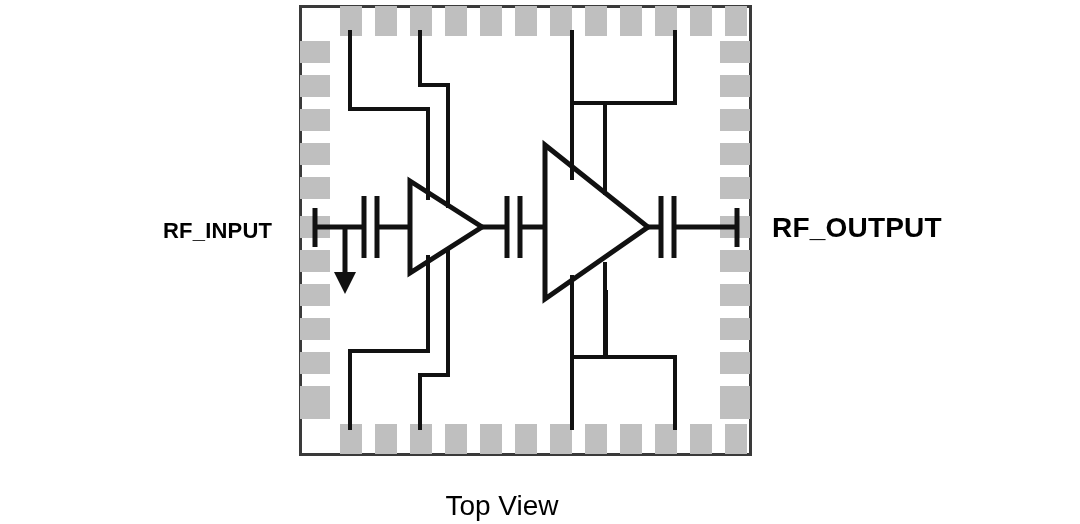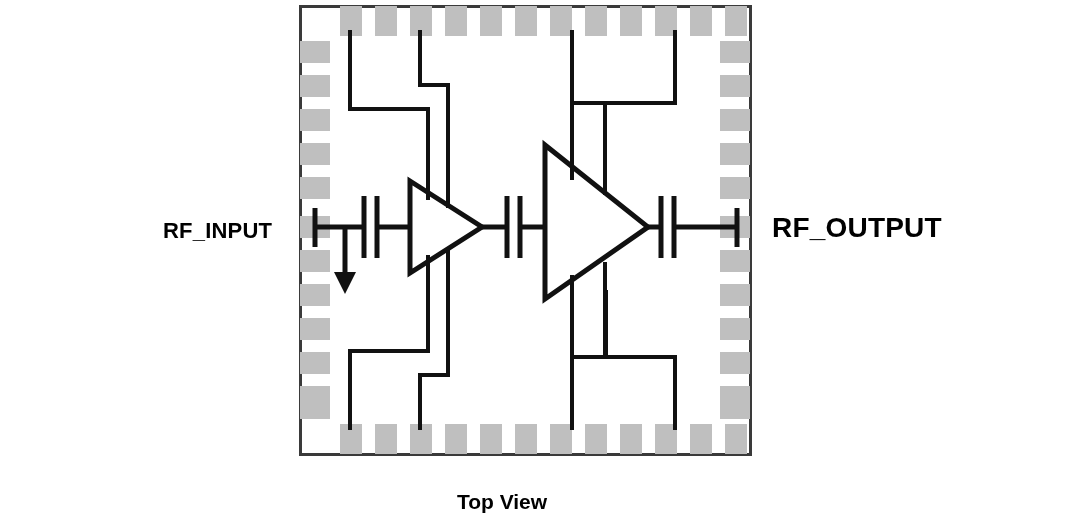--- a/index.html
+++ b/index.html
@@ -40,22 +40,22 @@
     top: 212px;
     font-size: 28px;
     font-weight: bold;
     letter-spacing: 0.2px;
   }
   #caption-top-view {
     left: 0px;
     top: 490px;
     width: 1004px;
     text-align: center;
-    font-size: 21px;
-    font-weight: bold;
+    font-size: 28px;
+    font-weight: normal;
   }
   svg { display: block; }
 </style>
 </head>
 <body>
 
 <div id="stage">
 
   <svg id="diagram" width="1080" height="524" viewBox="0 0 1080 524">
 

